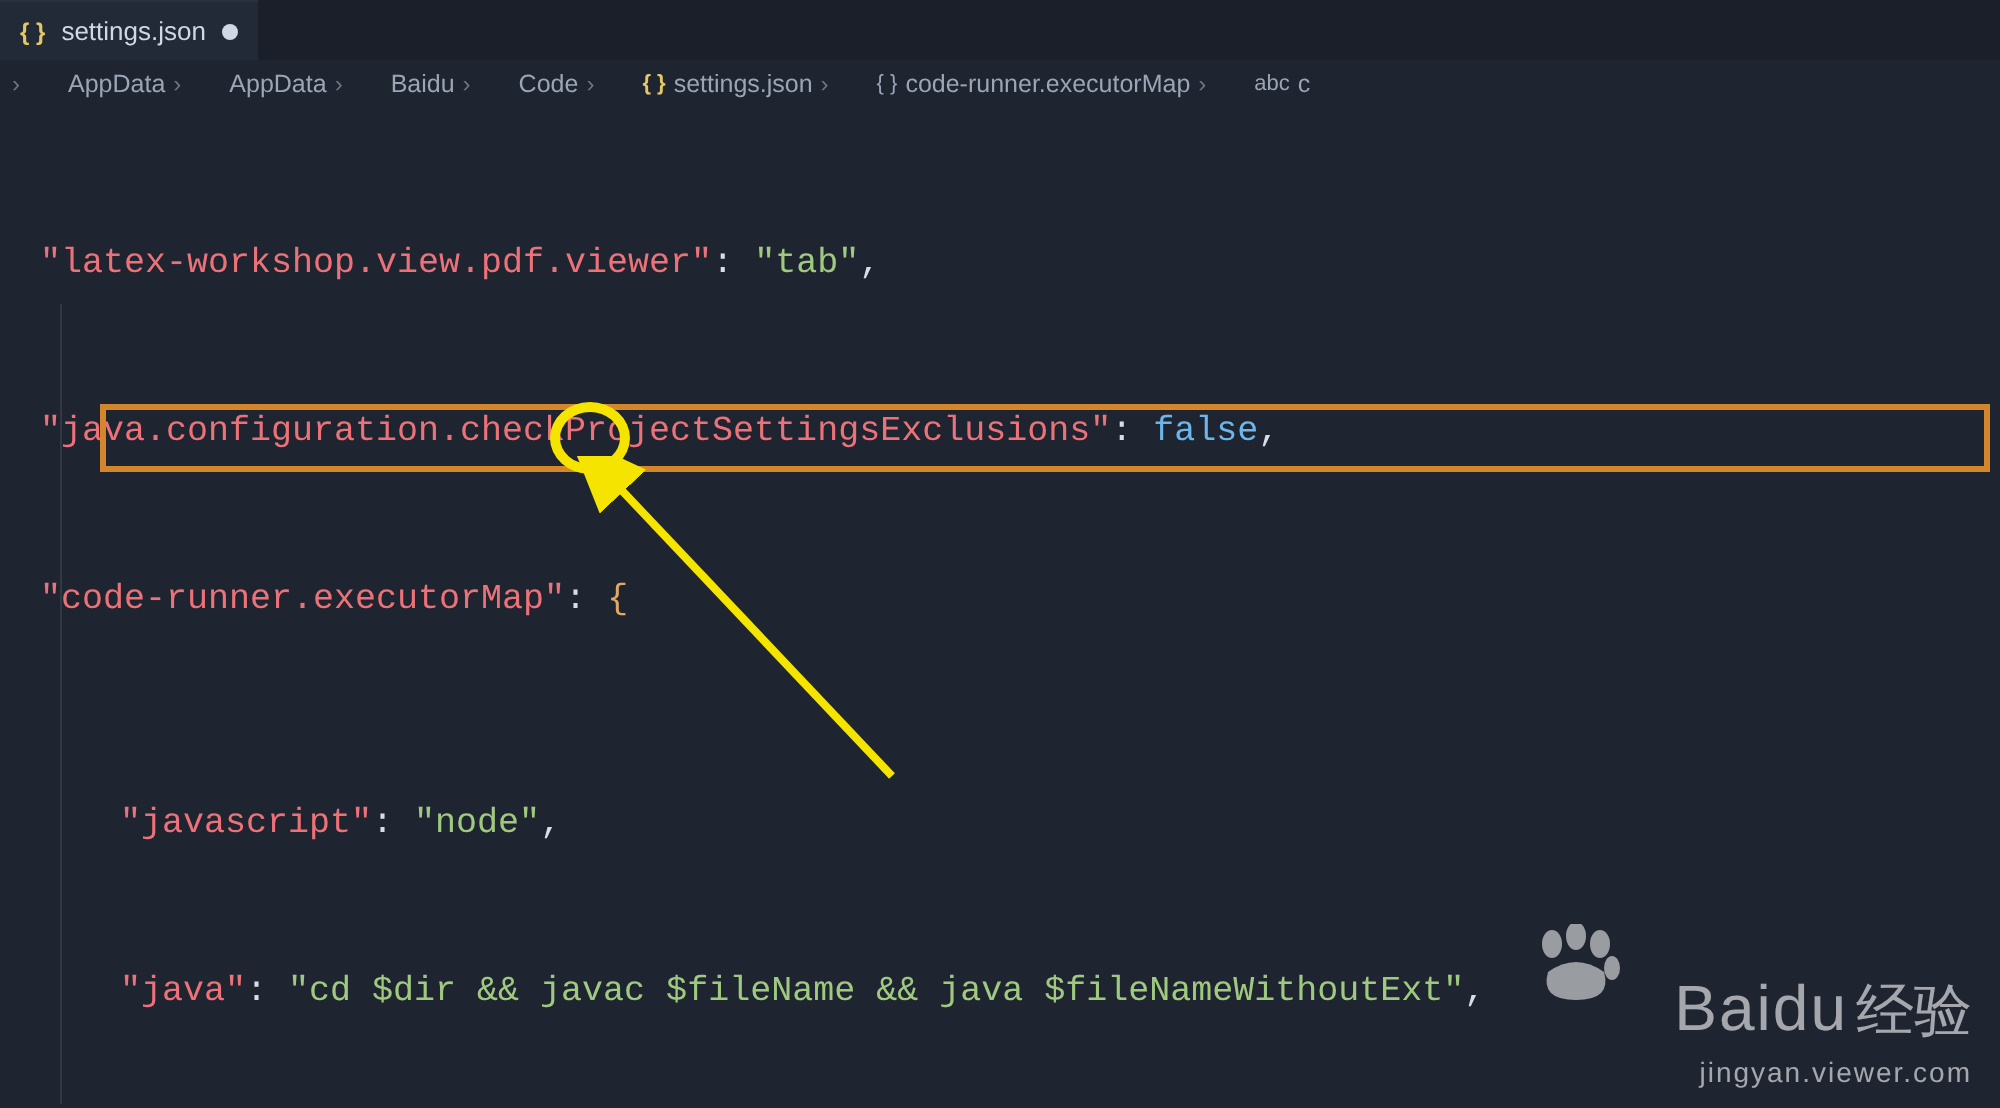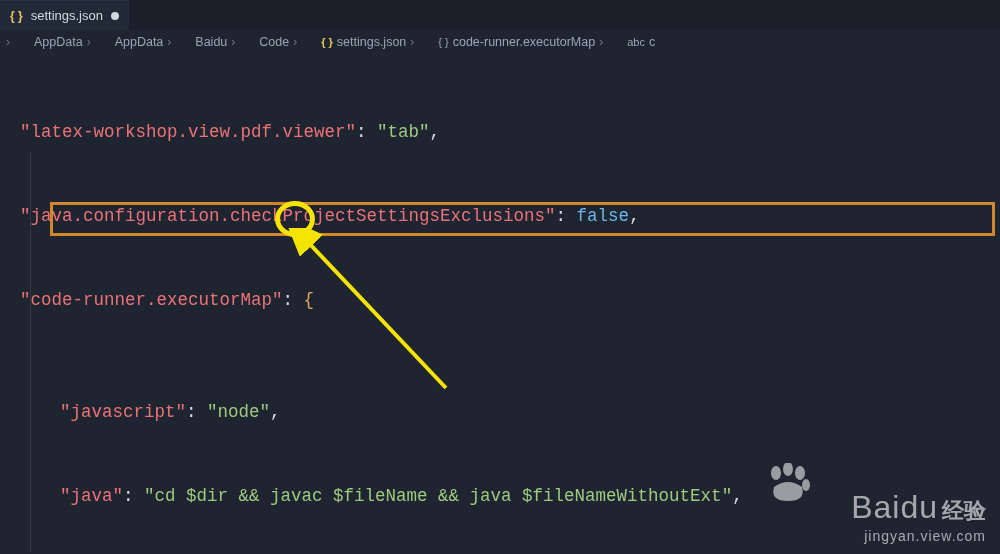--- a/index.html
+++ b/index.html
@@ -84,21 +84,21 @@
   }
   .watermark {
     position: absolute;
     right: 14px; bottom: 10px;
     text-align: right;
     font-family: Arial, sans-serif;
     color: rgba(255,255,255,0.6);
     pointer-events: none;
   }
   .watermark .big { font-size: 32px; font-weight: normal; letter-spacing: 1px; margin-left: 36px; }
-  .watermark .cn { font-size: 22px; margin-left: 4px; font-weight: bold; }
+  .watermark .cn { font-size: 29px; margin-left: 4px; }
   .watermark .small { font-size: 14px; letter-spacing: 1px; margin-top:2px; }
   .paw {
     position: absolute; right: 190px; bottom: 42px;
     color: rgba(255,255,255,0.6);
     font-size: 30px;
   }
 </style>
 </head>
 <body>
 
@@ -176,14 +176,14 @@
     <ellipse cx="10" cy="10" rx="5" ry="7"></ellipse>
         <ellipse cx="22" cy="6" rx="5" ry="7"></ellipse>
     <ellipse cx="34" cy="10" rx="5" ry="7"></ellipse>
         <ellipse cx="40" cy="22" rx="4" ry="6"></ellipse>
     <path d="M8 24 q14 -10 28 0 q4 14 -14 14 q-18 0 -14 -14 z"></path>
       </g>
     </svg>
 </div>
 <div class="watermark">
   <div><span class="big">Baidu</span><span class="cn">经验</span></div>
-  <div class="small">jingyan.view.com</div>
+  <div class="small">jingyan.viewer.com</div>
 </div>
 
 </body></html>

